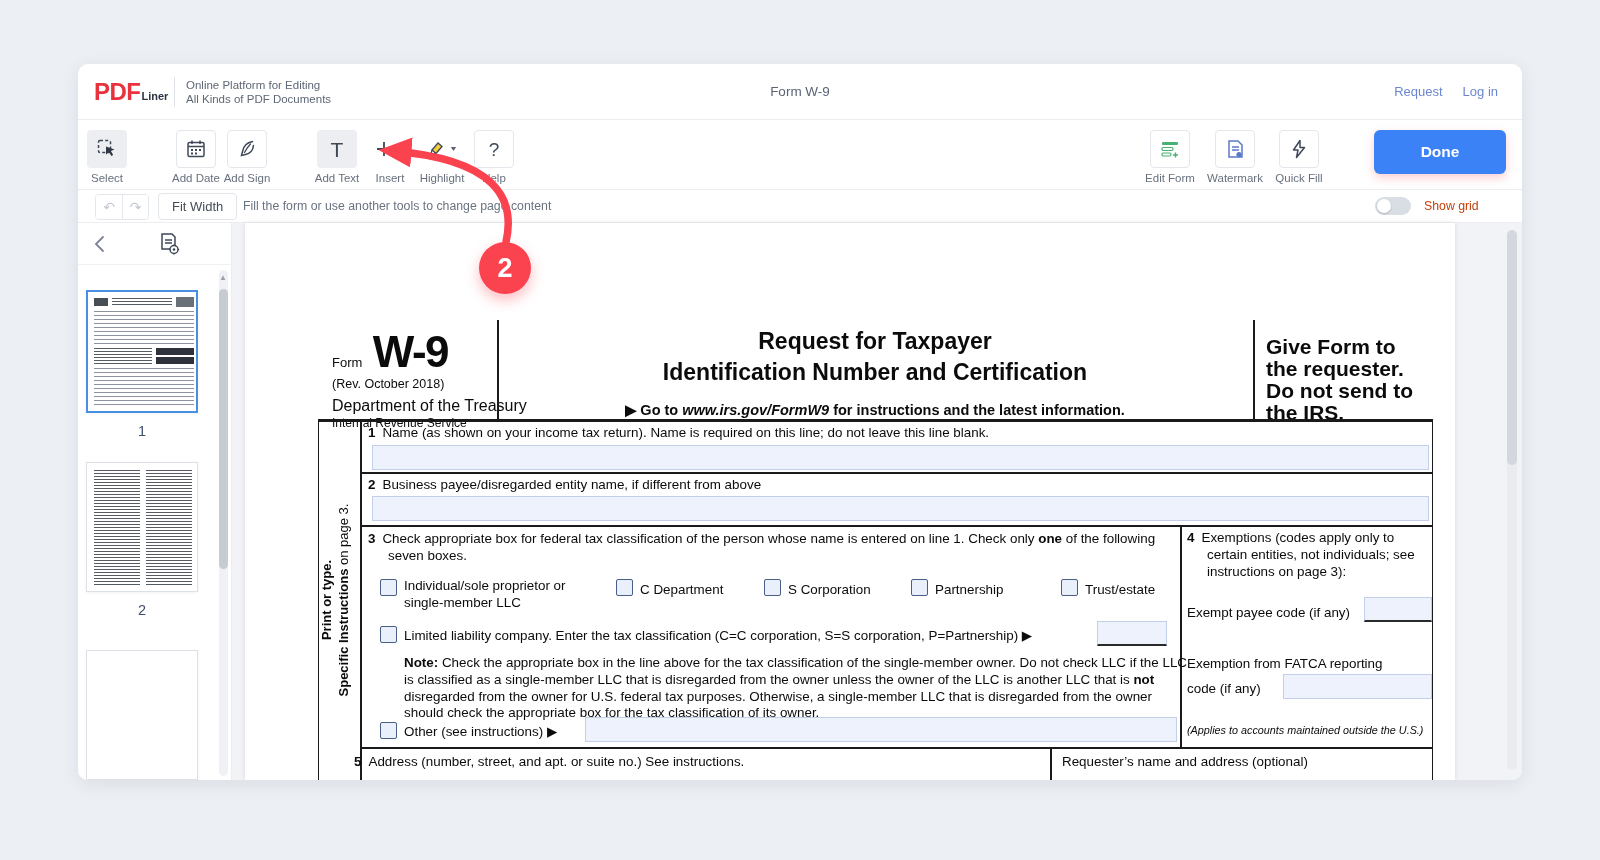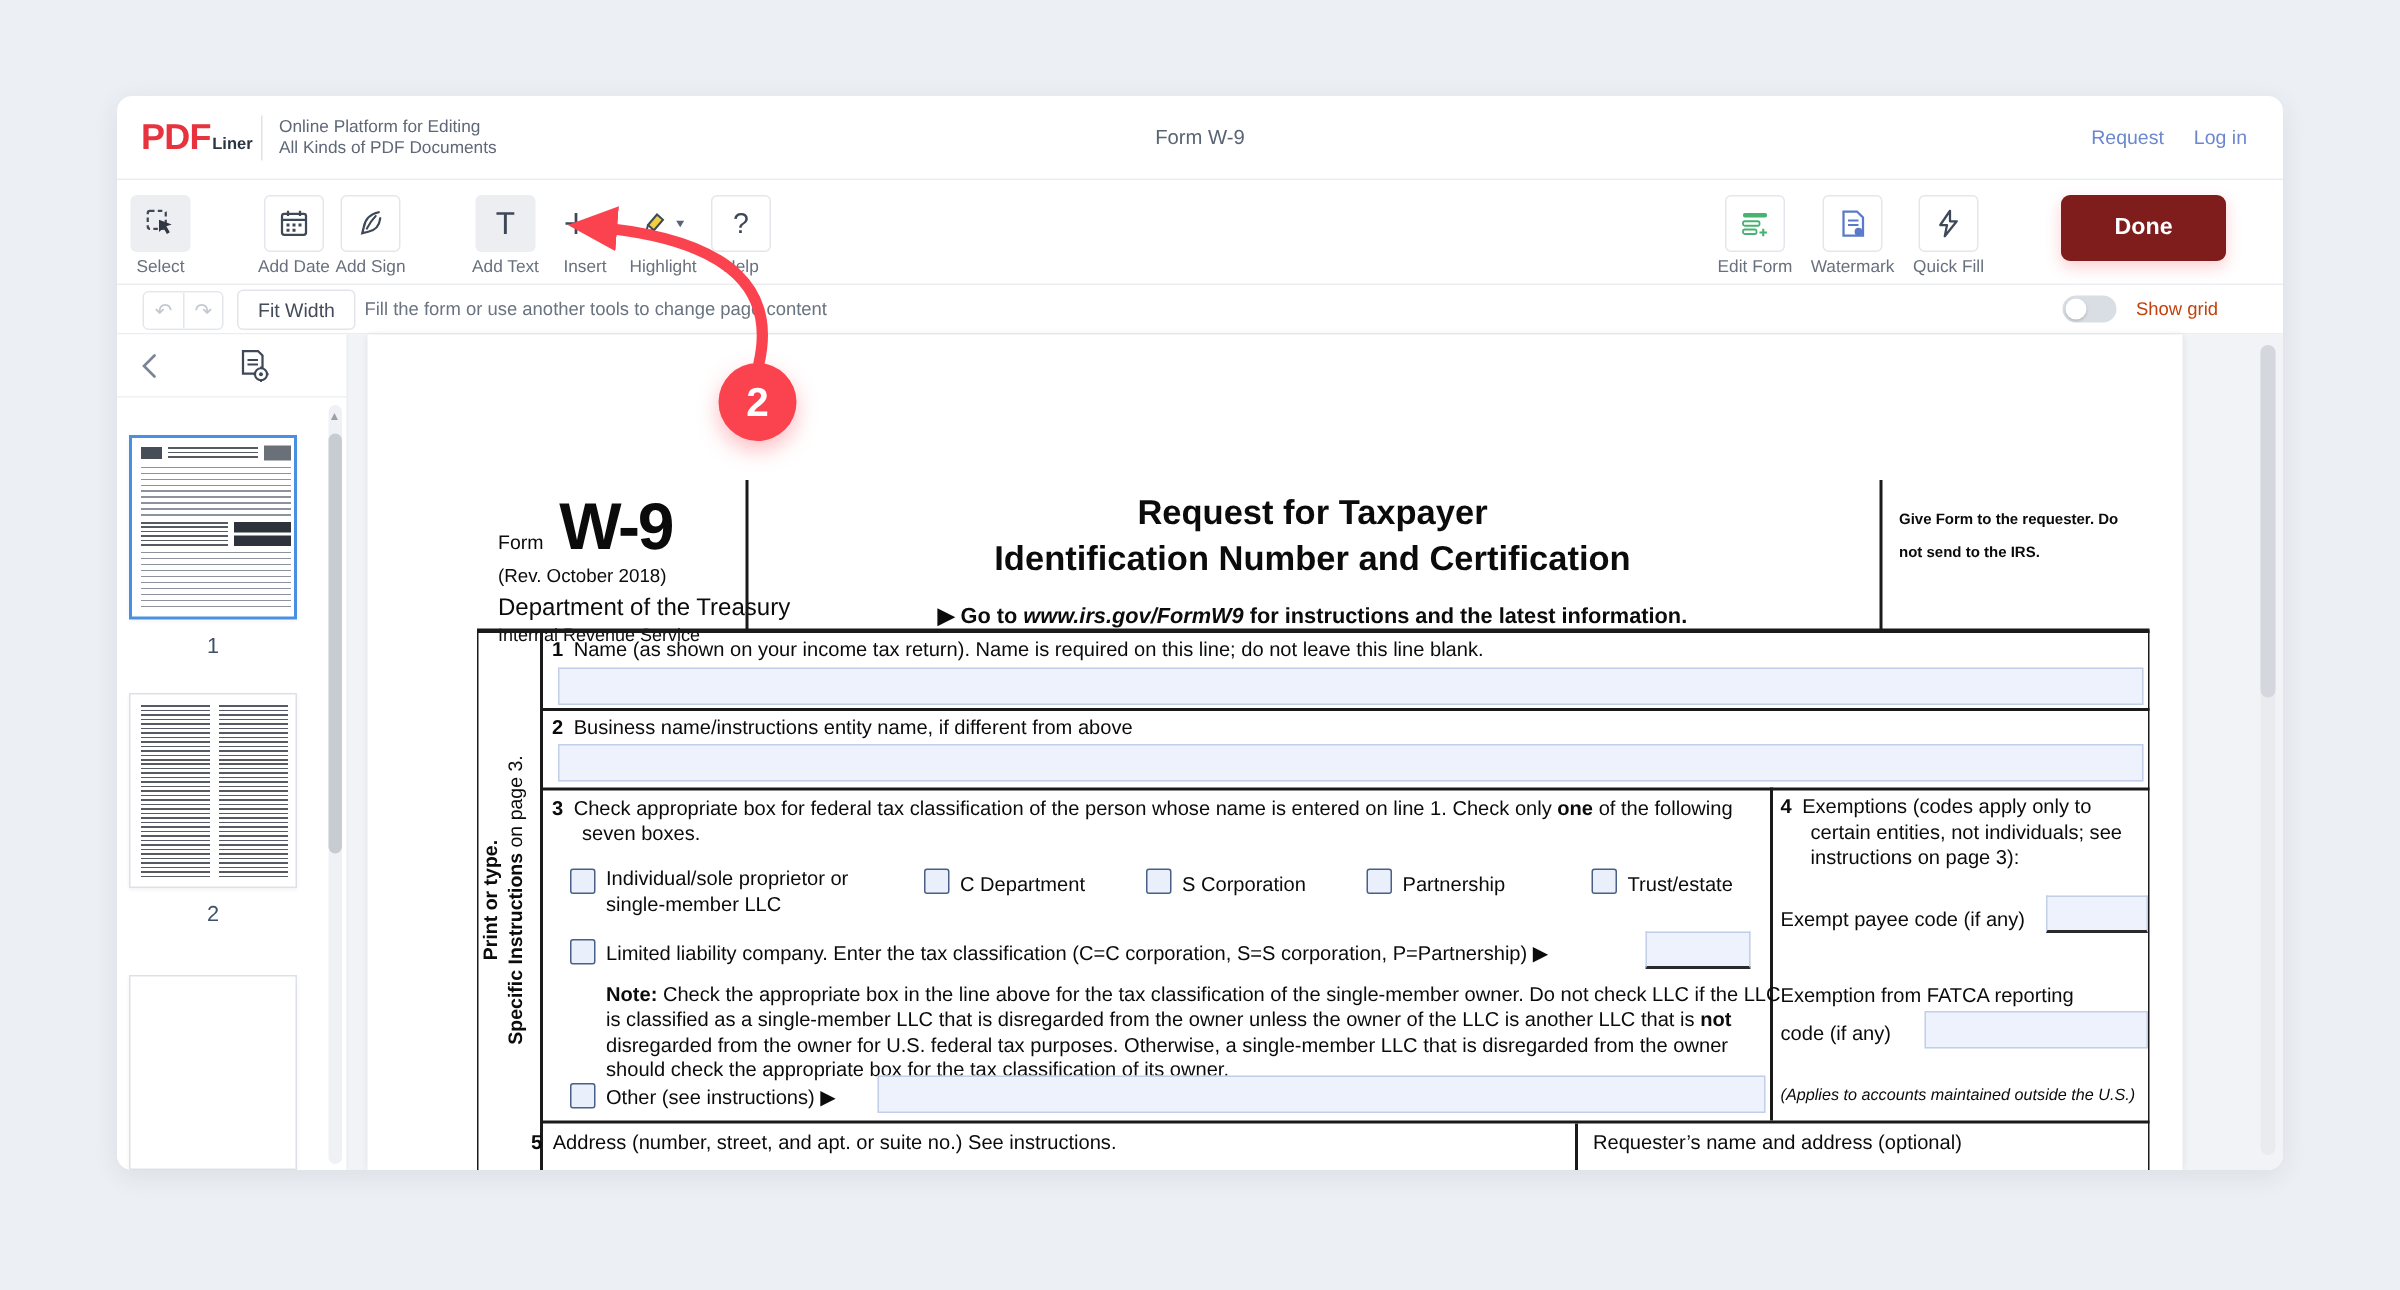--- a/index.html
+++ b/index.html
@@ -22,21 +22,21 @@
   
   .toolbar{position:absolute;left:0;top:56px;right:0;height:70px;border-bottom:1px solid #ecedf1}
   .tool{position:absolute;top:10px;width:64px;text-align:center}
   .tbox{margin:0 auto;width:40px;height:38px;border-radius:4px;display:flex;align-items:center;justify-content:center;gap:3px}
   .tbox.wide{width:48px}
   .tbox.active{background:#eceef2}
   .tbox.bordered{border:1px solid #e3e6eb;background:#fff}
   .tlabel{margin-top:4px;font-size:11.5px;color:#68707e;white-space:nowrap}
   .chev{font-size:9px;color:#5a6474;transform:scaleY(.8)}
   .tglyph{font-size:21px;color:#3e4857;font-weight:normal;line-height:1}
-  .done-btn{position:absolute;left:1296px;top:10px;width:110px;height:44px;background:#7f1d1d;border:none;border-radius:6px;
+  .done-btn{position:absolute;left:1296px;top:10px;width:132px;height:44px;background:#3b82f6;border:none;border-radius:6px;
             color:#fff;font-size:15.5px;font-weight:bold;font-family:"Liberation Sans",sans-serif;cursor:pointer;
             box-shadow:0 4px 10px rgba(251,67,80,.25)}
 
   
   .subbar{position:absolute;left:0;top:126px;right:0;height:33px;border-bottom:1px solid #ecedf1}
   .histgroup{position:absolute;left:17px;top:4px;display:flex;border:1px solid #e3e6eb;border-radius:4px;overflow:hidden}
   .histbtn{width:26px;height:24px;display:flex;align-items:center;justify-content:center;font-size:14px;color:#c3c8d0;background:#fff}
   .histbtn + .histbtn{border-left:1px solid #e3e6eb}
   .fitwidth{position:absolute;left:80px;top:3px;height:27px;padding:0 13px;border:1px solid #e2e5ea;border-radius:4px;background:#fff;
             font-size:13px;color:#444c59;display:flex;align-items:center}
@@ -74,21 +74,21 @@
   .it{font-style:italic}
   .hline{position:absolute;background:#1a1a1a;height:1.5px}
   .vline{position:absolute;background:#1a1a1a;width:1.5px}
   .fi{position:absolute;background:#edf2fc;border:1px solid #c3cfe8}
   .fi.ul{border-bottom:2px solid #2a2a2a}
   .cb{position:absolute;width:17px;height:17px;background:#e9effb;border:1.5px solid #4a5f85;border-radius:2px}
   .hdr-form-label{font-size:13px}
   .w9big{font-size:44px;font-weight:bold;letter-spacing:-1.5px;line-height:1}
   .w9title{font-size:23px;font-weight:bold;line-height:31px;text-align:center}
   .w9goto{font-size:14.5px;font-weight:bold;text-align:center}
-  .give{font-size:10px;font-weight:bold;line-height:22px}
+  .give{font-size:21px;font-weight:bold;line-height:22px}
   .vwrap{position:absolute;left:-2px;top:115px;width:44px;height:330px}
   .vtext{position:absolute;left:2px;top:0;width:330px;height:42px;transform:rotate(-90deg) translateX(-330px);
          transform-origin:0 0;text-align:center;font-size:13px;line-height:17px;white-space:nowrap}
 
   
   .overlay{position:absolute;left:0;top:0;width:1600px;height:860px;pointer-events:none;z-index:50}
   .badge{position:absolute;left:479px;top:242px;width:52px;height:52px;border-radius:50%;background:#fb4350;color:#fff;
          display:flex;align-items:center;justify-content:center;font-size:27px;font-weight:bold;
          box-shadow:0 6px 14px rgba(251,67,80,.35);z-index:51}
 </style>
@@ -331,21 +331,21 @@
             <div><span class="b">Specific Instructions</span><span> on page 3.</span></div>
           </div>
         </div>
 
         <div class="ft" style="left:50px;top:105px">
           <span class="b" style="margin-right:7px">1</span><span>Name (as shown on your income tax return). Name is required on this line; do not leave this line blank.</span>
         </div>
         <div class="fi" style="left:54px;top:125px;width:1057px;height:25px"></div>
 
         <div class="ft" style="left:50px;top:157px">
-          <span class="b" style="margin-right:7px">2</span><span>Business name/instructions entity name, if different from above</span>
+          <span class="b" style="margin-right:7px">2</span><span>Business payee/disregarded entity name, if different from above</span>
         </div>
         <div class="fi" style="left:54px;top:176px;width:1057px;height:25px"></div>
 
         <div style="position:absolute;left:42px;top:205px;width:712px;height:222px">
           <div class="ft" style="left:8px;top:6px;width:805px;padding-left:20px;text-indent:-20px">
             <span class="b" style="margin-right:7px">3</span><span>Check appropriate box for federal tax classification of the person whose name is entered on line 1. Check only </span><span class="b">one</span><span> of the following seven boxes.</span>
           </div>
 
           <div class="cb" style="left:20px;top:54px"></div>
           <div class="ft" style="left:44px;top:53px;width:195px">Individual/sole proprietor or single-member LLC</div>

